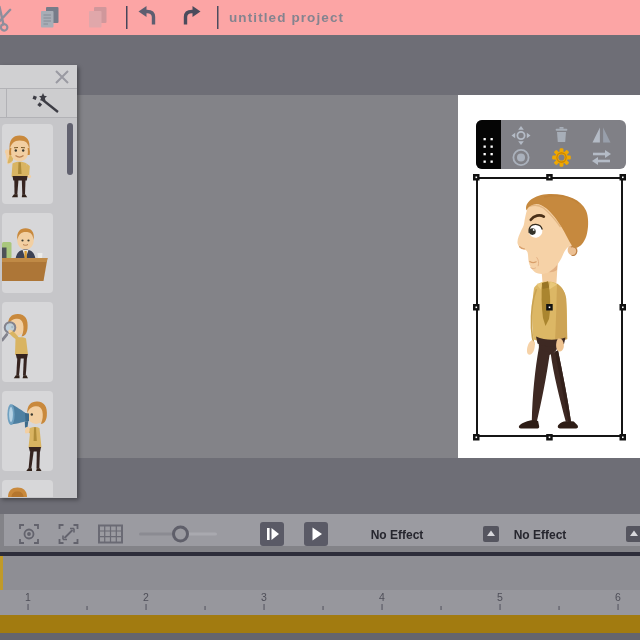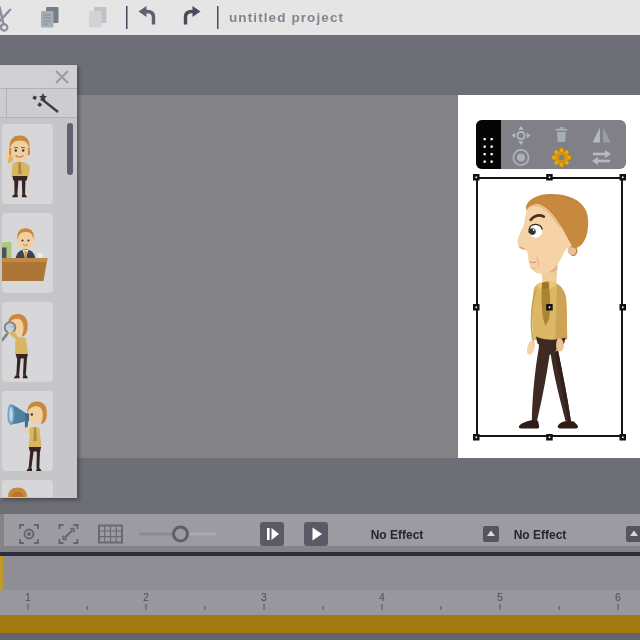--- a/index.html
+++ b/index.html
@@ -9,21 +9,21 @@
 </style>
 </head>
 <body>
 
 <div class="abs" style="left:0;top:35px;width:640px;height:60px;background:#6e6e76"></div>
 <div class="abs" style="left:0;top:95px;width:640px;height:363px;background:#838388"></div>
 <div class="abs" style="left:0;top:458px;width:640px;height:56px;background:#6e6e76"></div>
 
 <div class="abs" style="left:458px;top:95px;width:182px;height:363px;background:#ffffff"></div>
 
-<div class="abs" style="left:0;top:0;width:640px;height:35px;background:#e5e5e5">
+<div class="abs" style="left:0;top:0;width:640px;height:35px;background:#fca5a5">
 <svg width="640" height="35" viewBox="0 0 640 35">
 
   <g transform="translate(2,19) rotate(15)" stroke="#8e8e9c" fill="none">
     <circle cx="-4.2" cy="7.5" r="3.2" stroke-width="2.2"></circle>
     <circle cx="4.2" cy="7.5" r="3.2" stroke-width="2.2"></circle>
     <path d="M -5.5 -11 L 2.8 4.8 M 5.5 -11 L -2.8 4.8" stroke-width="2.4" stroke-linecap="round"></path>
   </g>
 
   <g>
     <rect x="46" y="7" width="12.5" height="16" rx="1" fill="#767c89"></rect>

